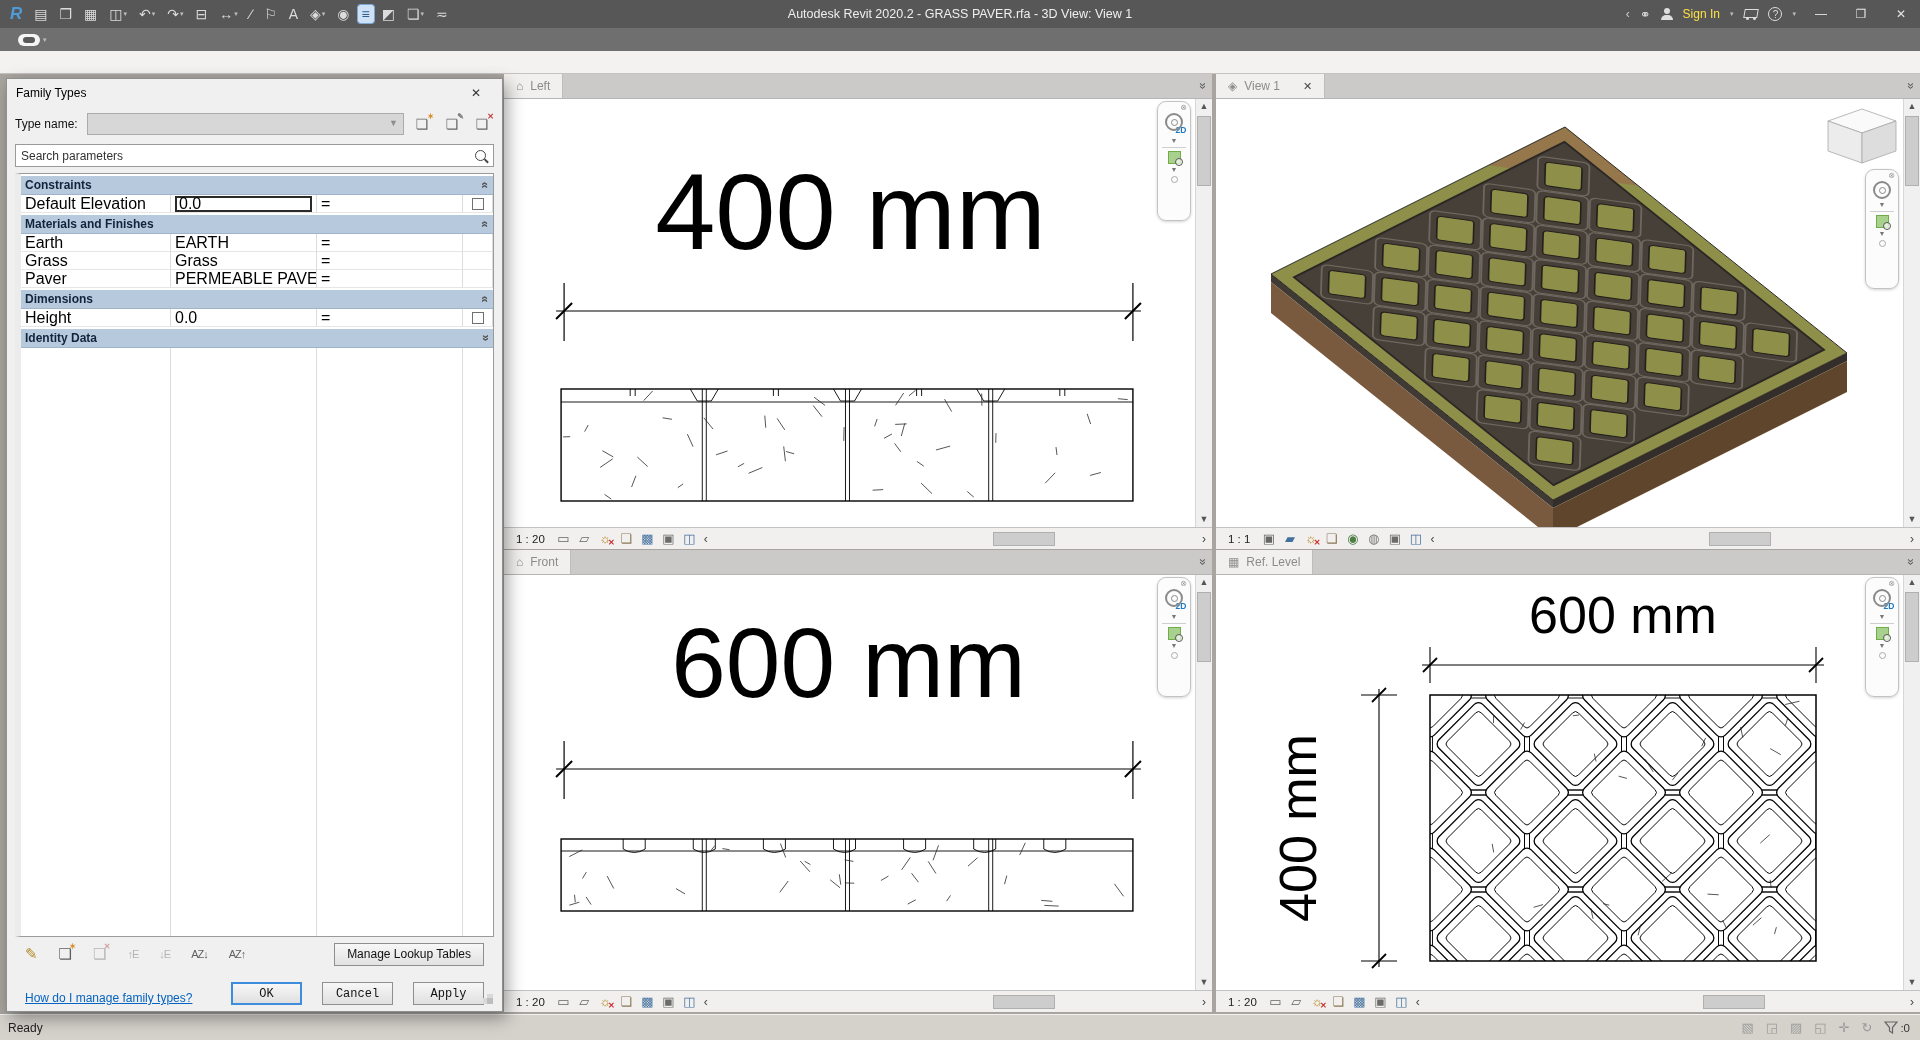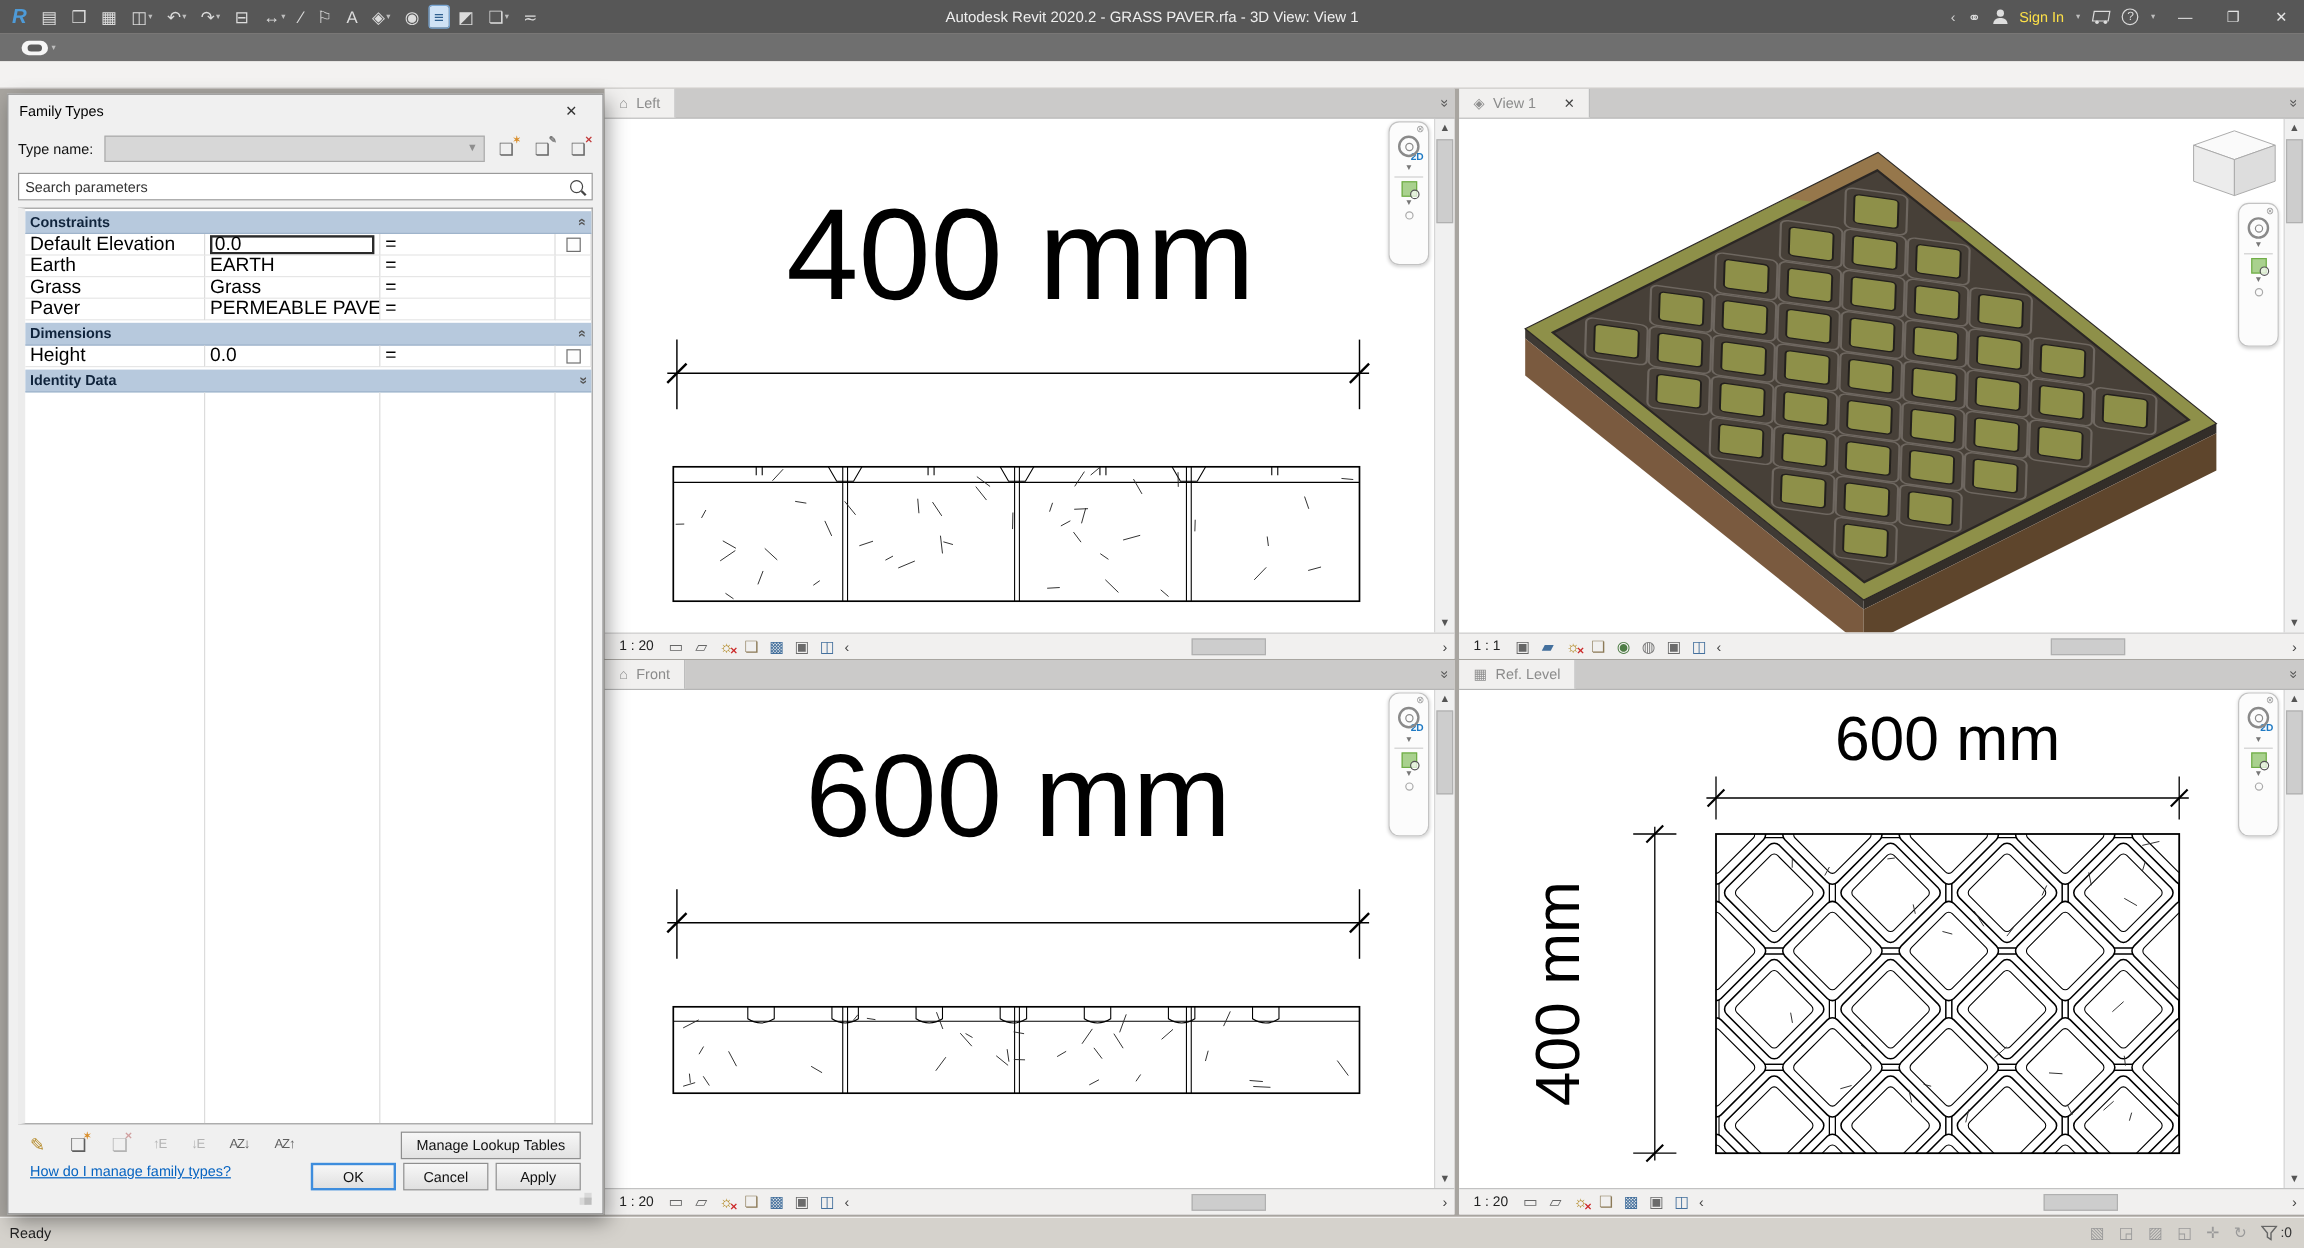--- a/index.html
+++ b/index.html
@@ -121,23 +121,23 @@
   .cbox { width:12px; height:12px; border:1px solid #707070; background:#fdfdfd; }
   .tfill { flex:1; }
   .tfill .tc { height:100%; border-bottom:none; }
   .dlg-toolbar { flex:none; height:32px; display:flex; align-items:center; gap:0; padding:2px 10px 0; }
   .dt-ic { position:relative; margin-right:21px; font-size:15px; color:#5f5f5f; display:inline-flex; align-items:center; }
   .dt-ic.gold { color:#b58a2a; }
   .dt-ic.dis { color:#b3b3b3; }
   .dt-ic .badge { position:absolute; right:-4px; top:-3px; font-size:8px; font-weight:bold; }
   .dt-ic .az { font-size:11px; letter-spacing:-1px; }
   .mlt-btn { margin-left:auto; height:23px; padding:0 12px; background:linear-gradient(#f7f7f7,#e2e2e2); border:1px solid #8f8f8f; font-size:12px; color:#111; display:flex; align-items:center; }
-  .dlg-footer { flex:none; height:36px; display:flex; align-items:flex-start; padding:0 10px; position:relative; }
+  .dlg-footer { flex:none; height:36px; display:flex; align-items:flex-end; padding:0 10px; position:relative; }
   .help-link { color:#0563c1; text-decoration:underline; font-size:12px; }
-  .foot-btns { margin-left:auto; display:flex; gap:6px; }
+  .foot-btns { margin-left:auto; display:flex; gap:20px;font-family:Liberation Mono, monospace; }
   .dbtn { width:71px; height:23px; background:linear-gradient(#f7f7f7,#e0e0e0); border:1px solid #8f8f8f; font-size:12px; color:#111; display:flex; align-items:center; justify-content:center; }
   .dbtn-ok { border:2px solid #3e8ddd; }
   .grip { position:absolute; right:1px; bottom:1px; width:6px; height:6px; background:#bdbdbd; box-shadow:-4px 0 0 #d9d9d9, 0 -4px 0 #d9d9d9; }
 
   svg text { font-family:"Liberation Sans", sans-serif; fill:#000; }
 </style>
 </head>
 <body>
 
 <div class="app">
@@ -994,20 +994,24 @@
             <div class="trow tcols data-row">
               <div class="tc">Default Elevation</div>
               <div class="tc">
                 <div class="vedit">0.0</div>
               </div>
               <div class="tc">=</div>
               <div class="tc tc-lock">
                 <span class="cbox"></span>
               </div>
             </div>
+            <div class="trow group-row">
+              <span class="gname">Materials and Finishes</span>
+              <span class="chev-dbl up">«</span>
+            </div>
             <div class="trow tcols data-row">
               <div class="tc">Earth</div>
               <div class="tc">EARTH</div>
               <div class="tc">=</div>
               <div class="tc tc-lock"></div>
             </div>
             <div class="trow tcols data-row">
               <div class="tc">Grass</div>
               <div class="tc">Grass</div>
               <div class="tc">=</div>

